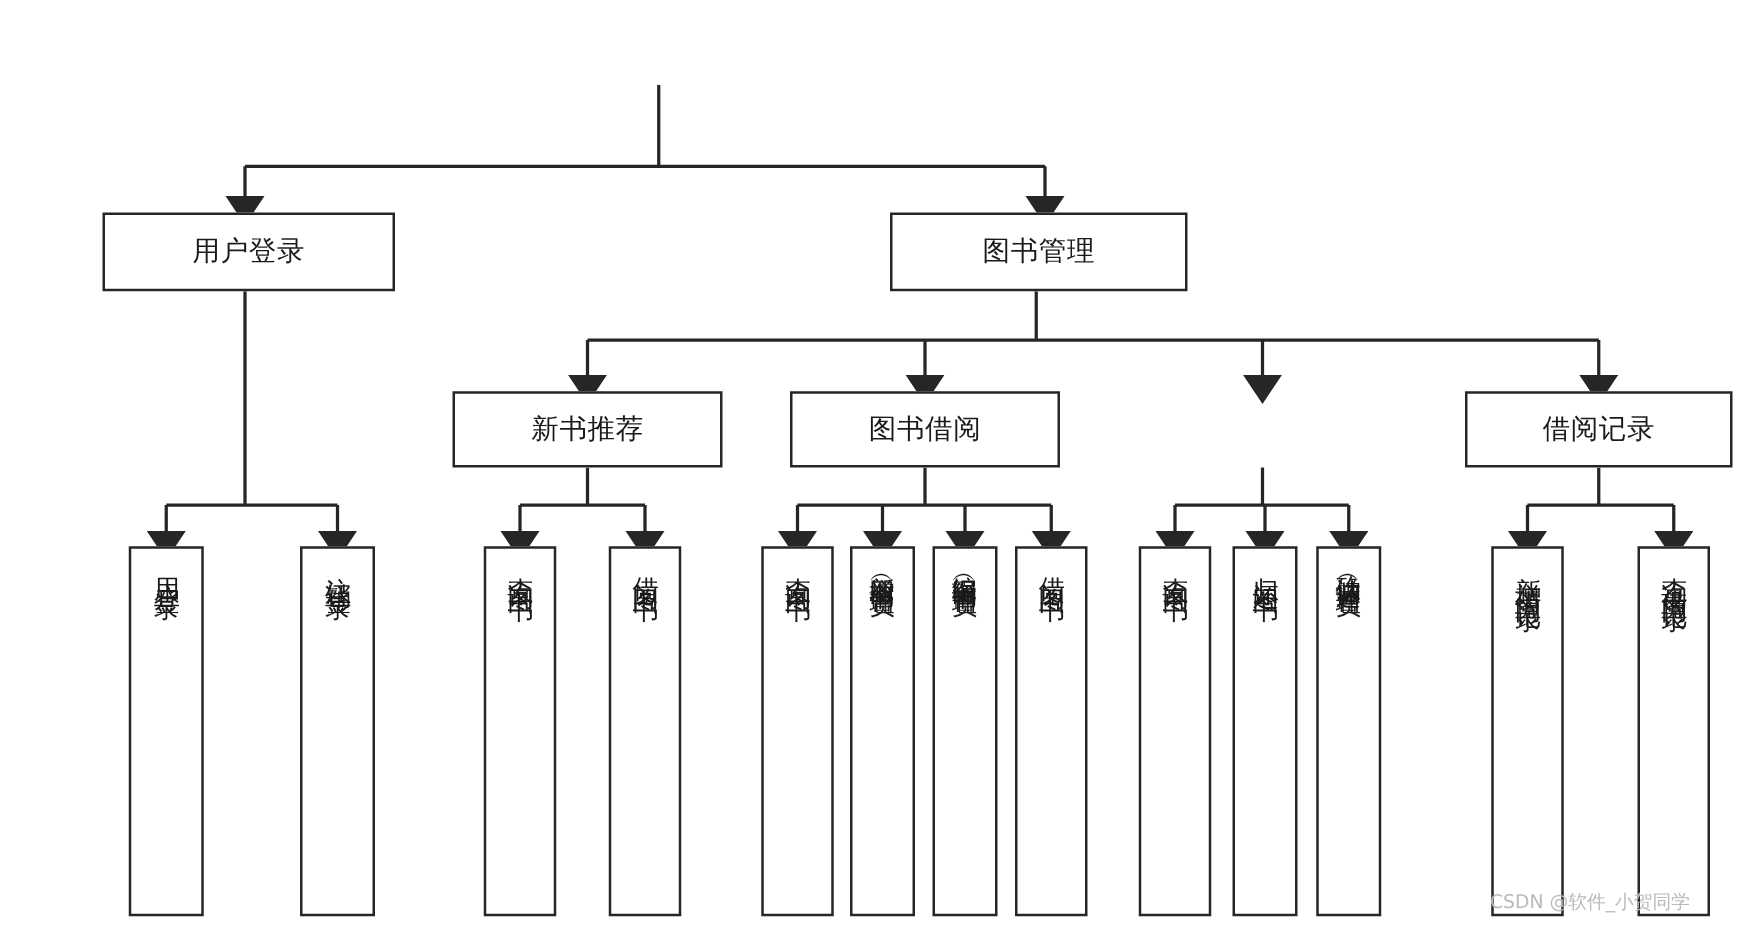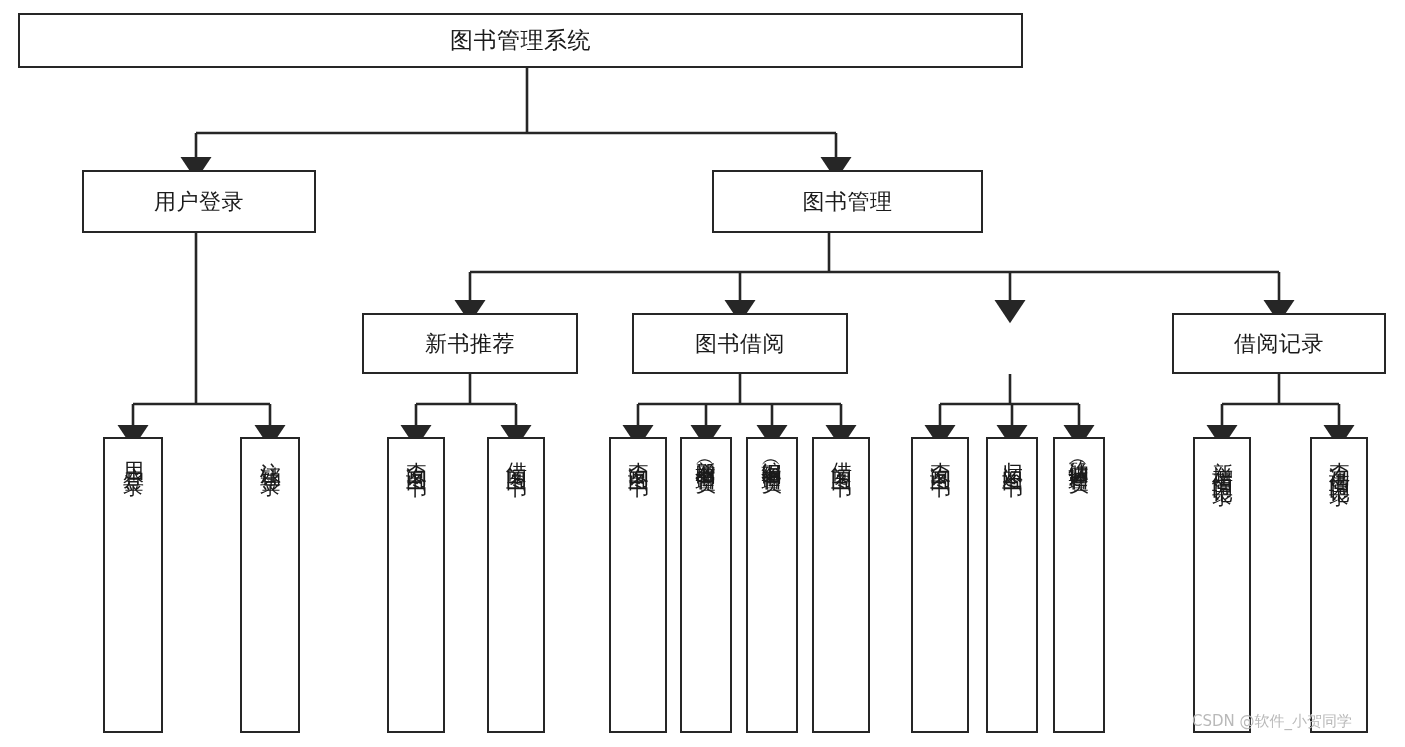--- a/index.html
+++ b/index.html
@@ -123,28 +123,25 @@
       <path d="M1012,404 L1012,428" marker-end="url(#arrow)"></path>
       <path d="M1079,404 L1079,428" marker-end="url(#arrow)"></path>
 
       <path d="M1279,374 L1279,404"></path>
       <path d="M1222,404 L1339,404"></path>
       <path d="M1222,404 L1222,428" marker-end="url(#arrow)"></path>
       <path d="M1339,404 L1339,428" marker-end="url(#arrow)"></path>
     </g>
   </svg>
 
-  <div class="node h-node root" style="left:18px; top:13px; width:1005px; height:55px;">
-    <span class="node-label">图书管理系统</span>
-  </div>
 
   <div class="node h-node" style="left:82px; top:170px; width:234px; height:63px;">
     <span class="node-label">用户登录</span>
   </div>
-  <div class="node h-node" style="left:712px; top:170px; width:271px; height:63px;">
+  <div class="node h-node" style="left:712px; top:170px; width:238px; height:63px;">
     <span class="node-label">图书管理</span>
   </div>
 
   <div class="node h-node" style="left:362px; top:313px; width:216px; height:61px;">
     <span class="node-label">新书推荐</span>
   </div>
   <div class="node h-node" style="left:632px; top:313px; width:216px; height:61px;">
     <span class="node-label">图书借阅</span>
   </div>
   <div class="node h-node" style="left:1172px; top:313px; width:214px; height:61px;">

